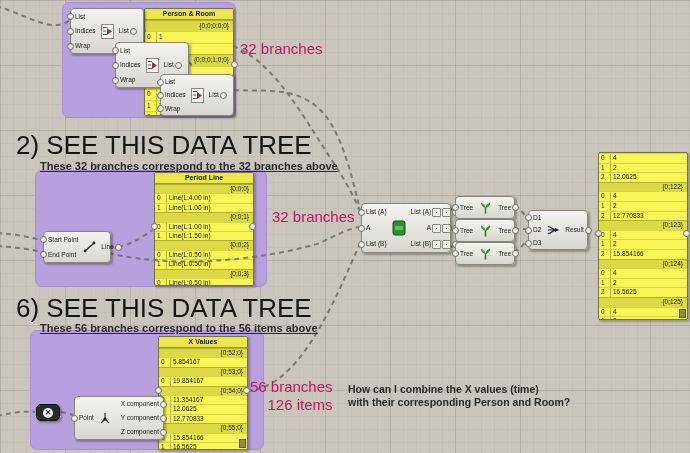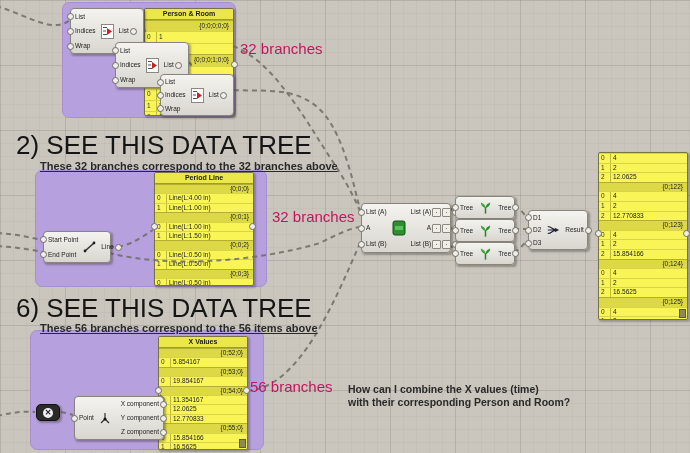--- a/index.html
+++ b/index.html
@@ -461,18 +461,19 @@
 
 <div class="note" style="left:272px;top:208px;">
   <div>32 branches</div>
 </div>
 
 <div class="big-heading" style="left:16px;top:293px;">6) SEE THIS DATA TREE</div>
 <div class="sub-heading" style="left:40px;top:322px;">These 56 branches correspond to the 56 items above</div>
 
 <div class="note" style="left:250px;top:378px;text-align:right;">
   <div>56 branches</div>
+  <div>126 items</div>
 </div>
 
 <div class="question" style="left:348px;top:355px;margin-top:28px;">
   <div>How can I combine the X values (time)</div>
   <div>with their corresponding Person and Room?</div>
 </div>
 
 </body></html>

